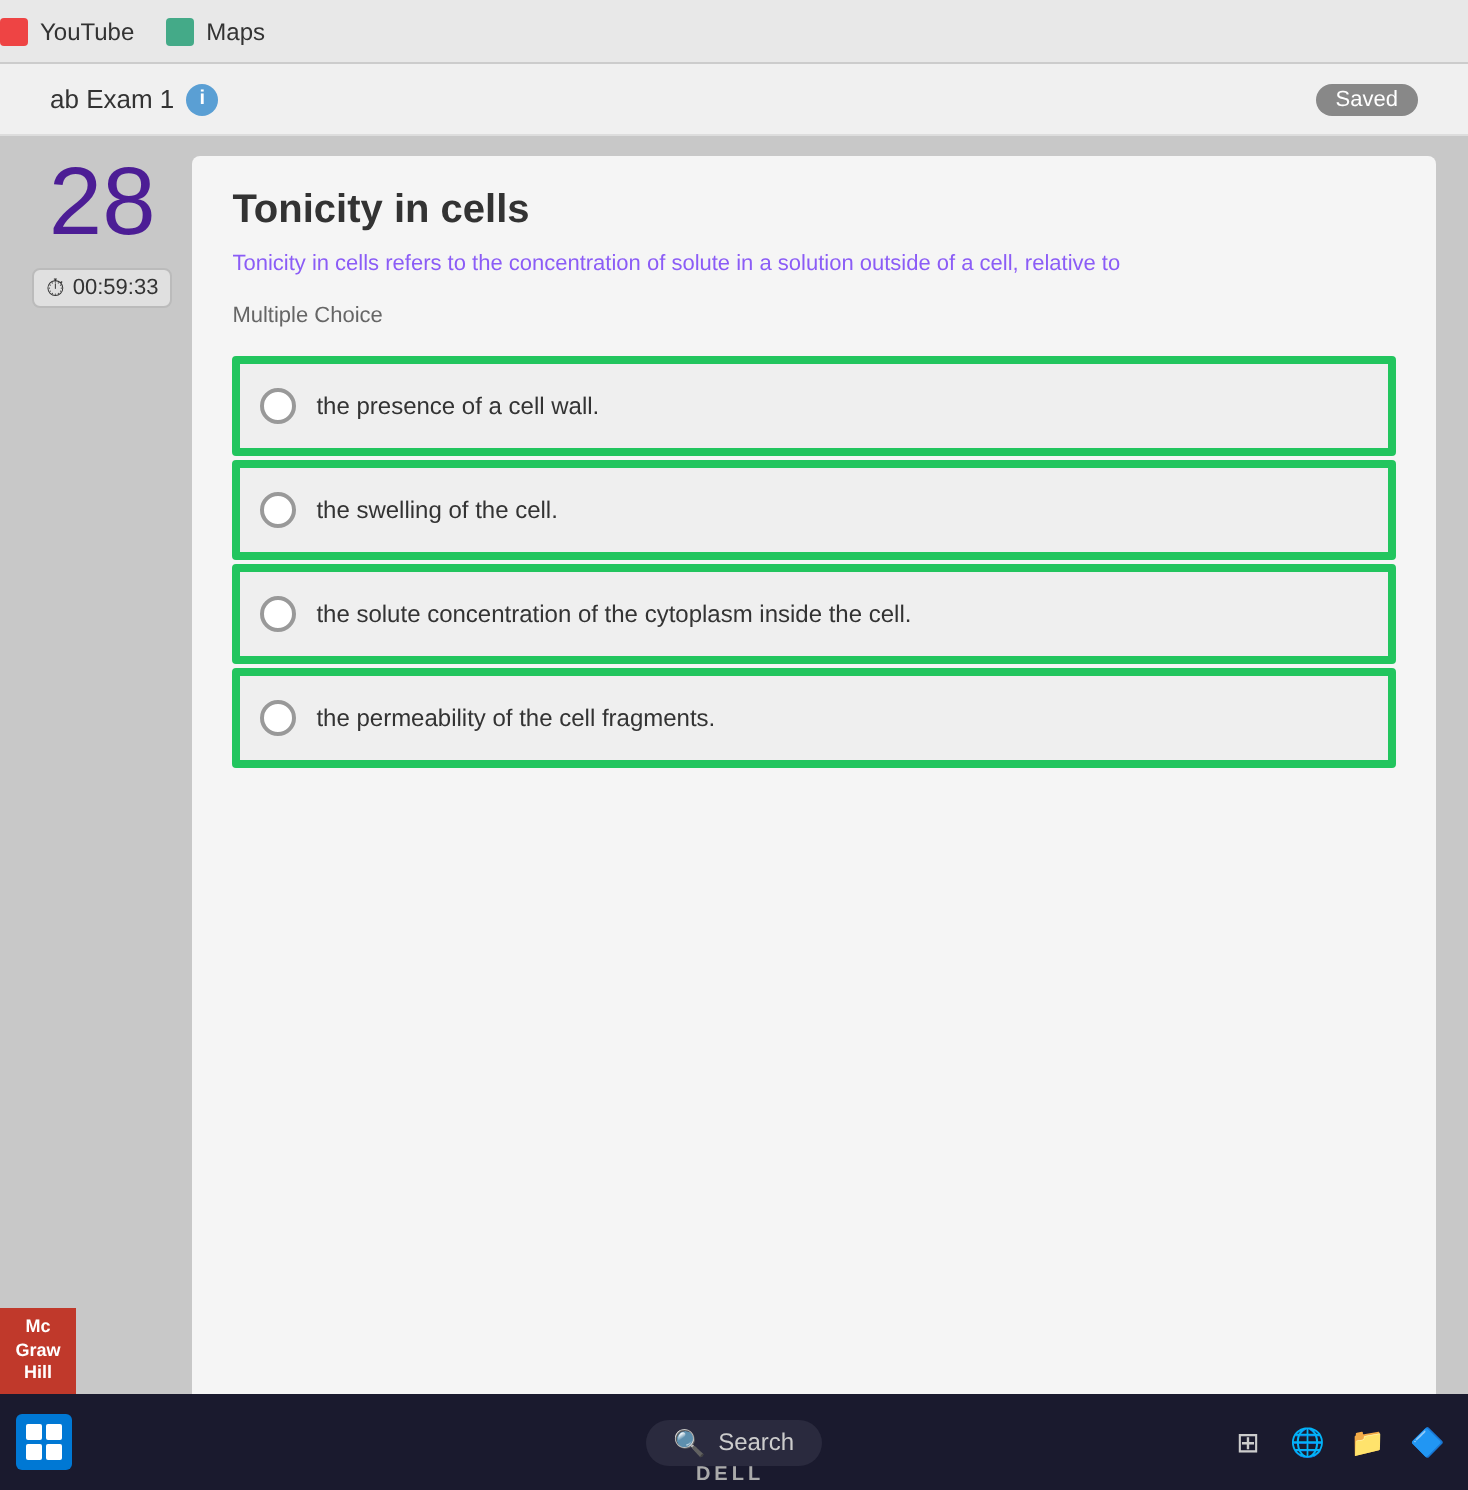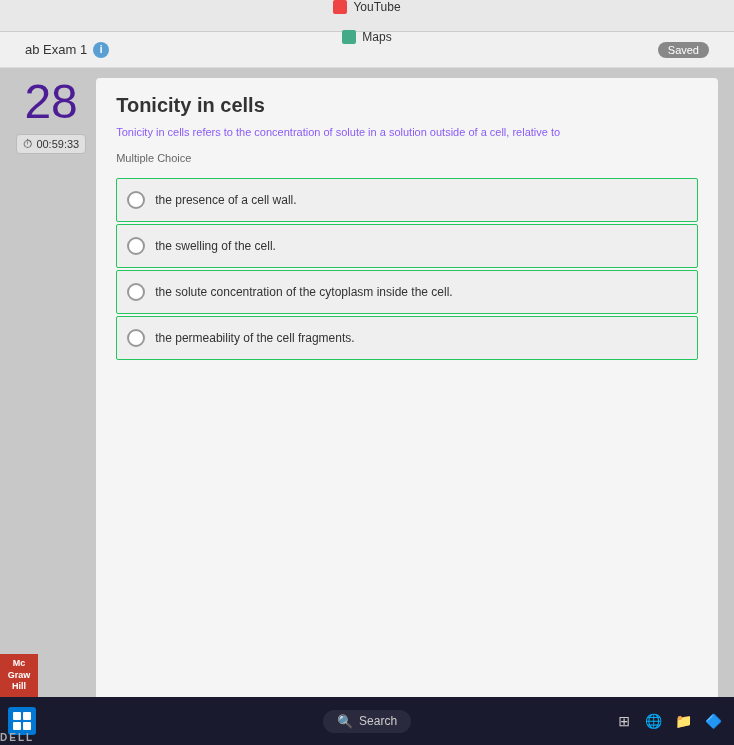--- a/index.html
+++ b/index.html
@@ -14,21 +14,20 @@
 
     
     .browser-bar {
       background: #e8e8e8;
       height: 32px;
       display: flex;
       align-items: center;
       padding: 0 0;
       gap: 16px;
       border-bottom: 1px solid #ccc;
-      flex-direction: column;
     }
     .browser-tab {
       font-size: 12px;
       color: #333;
       display: flex;
       align-items: center;
       gap: 6px;
     }
     .tab-icon {
       width: 14px;
@@ -157,21 +156,21 @@
       gap: 2px;
     }
     .option-item {
       display: flex;
       align-items: center;
       gap: 10px;
       padding: 12px 10px;
       background: #efefef;
       border-radius: 2px;
       cursor: pointer;
-      border: 1px solid #22c55e;
+      border: 4px solid #22c55e;
     }
     .radio-circle {
       width: 18px;
       height: 18px;
       border-radius: 50%;
       border: 2px solid #999;
       background: white;
       flex-shrink: 0;
     }
     .option-text {
@@ -260,20 +259,21 @@
       align-items: center;
       justify-content: center;
       font-size: 14px;
       color: #ccc;
     }
     .dell-text {
       position: absolute;
       bottom: 2px;
       right: 4px;
       left: 0;
+      text-align: center;
       font-size: 10px;
       font-weight: bold;
       color: #aaa;
       letter-spacing: 2px;
     }
   </style>
 </head>
 <body>
 
 <div class="browser-bar">

